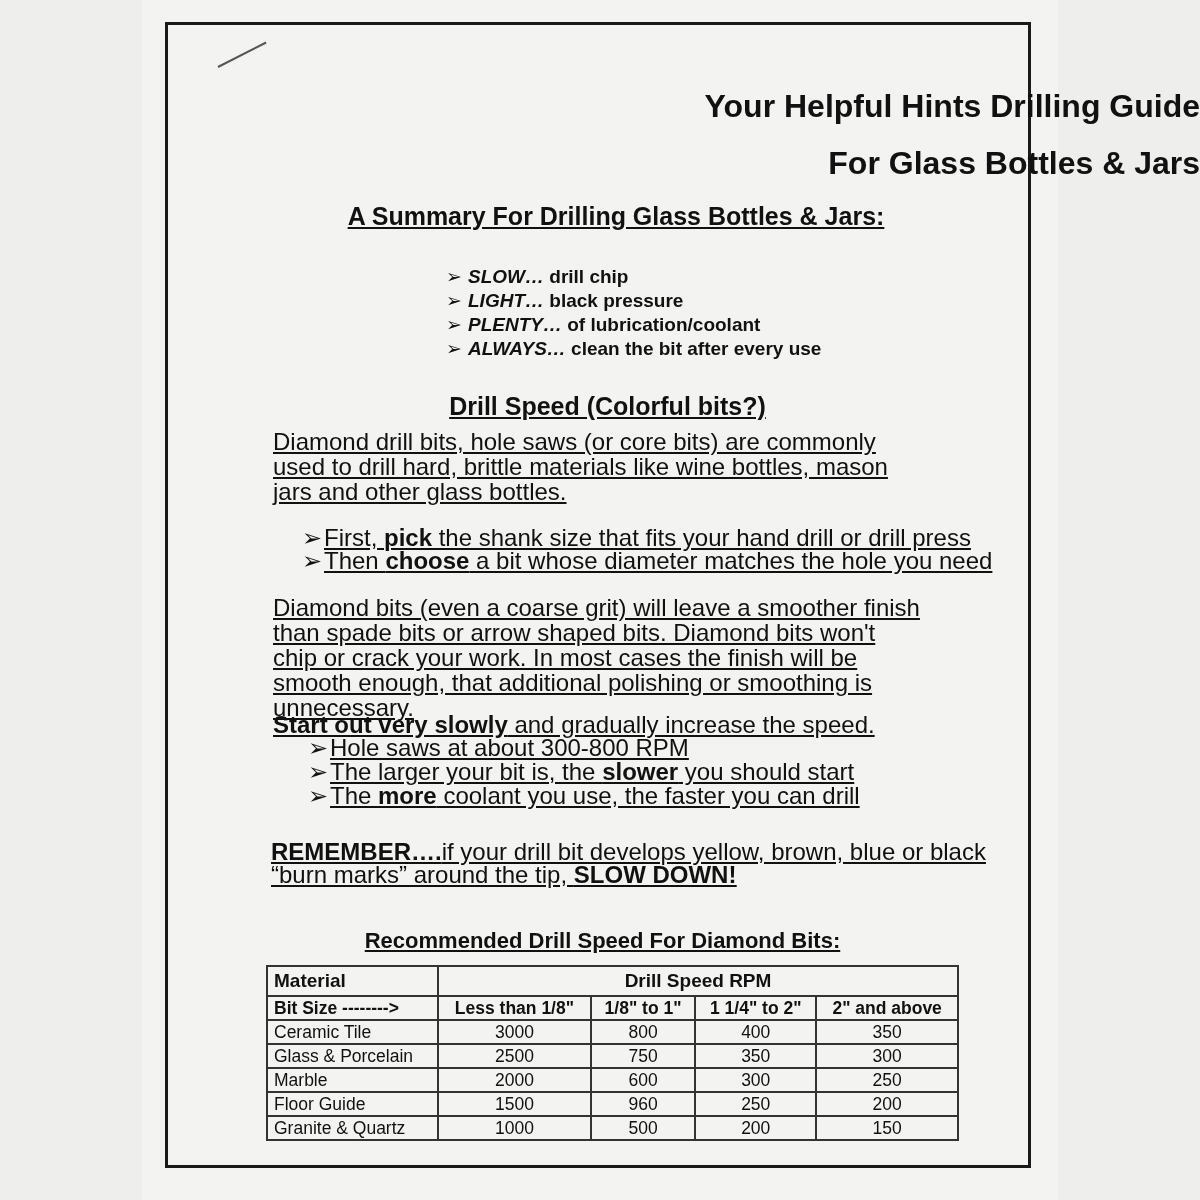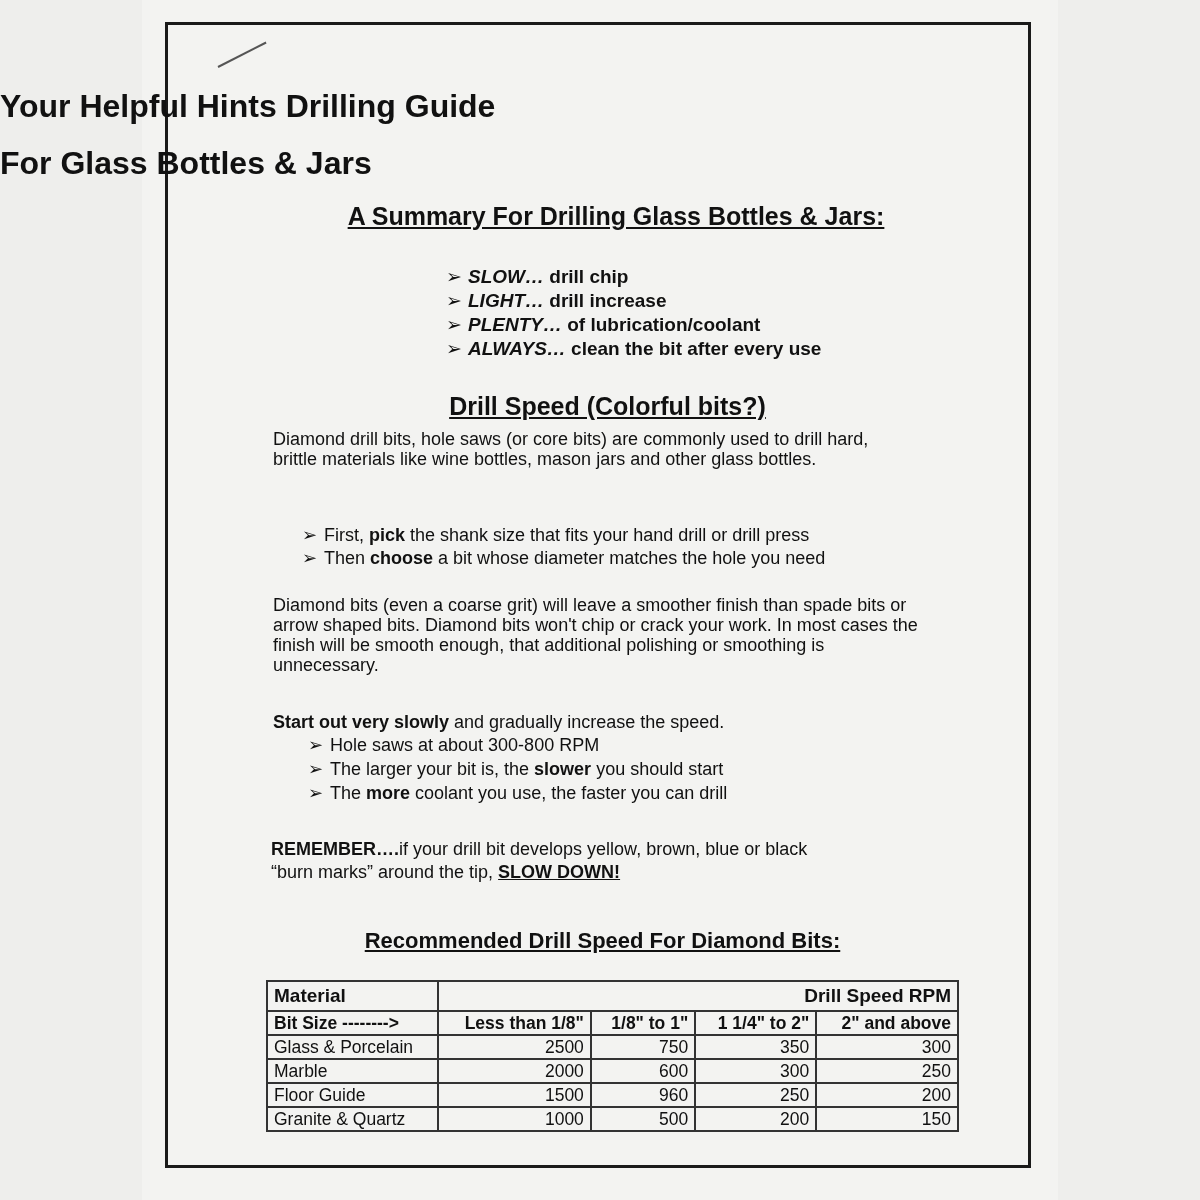--- a/index.html
+++ b/index.html
@@ -1,44 +1,44 @@
 <!DOCTYPE html>
 <html><head>
 <meta charset="utf-8">
 <style>
   html,body{margin:0;padding:0;}
   body{width:1200px;height:1200px;background:#eeeeec;position:relative;overflow:hidden;font-family:"Liberation Sans",sans-serif;color:#111;}
   .paper{position:absolute;left:142px;top:0;width:916px;height:1200px;background:#f3f3f1;}
   .frame{position:absolute;left:165px;top:22px;width:866px;height:1146px;border:3px solid #1a1a1a;box-sizing:border-box;}
   .staple{position:absolute;left:218px;top:66px;width:54px;height:2px;background:#555;transform:rotate(-27deg);transform-origin:left center;}
   .t{position:absolute;white-space:nowrap;}
-  .title{font-weight:bold;font-size:32px;left:0;width:1200px;text-align:left;}
+  .title{font-weight:bold;font-size:32px;left:0;width:1200px;text-align:right;}
   .sub{font-weight:bold;font-size:25px;text-decoration:underline;left:16px;width:1200px;text-align:center;}
   .bul{font-size:19px;font-weight:bold;}
   .bul i{font-style:italic;text-align:center;}
-  .body{font-size:18px;line-height:20px;}
+  .body{font-size:24px;line-height:25px;text-decoration:underline;}
   .arrow{display:inline-block;width:22px;font-weight:normal;}
-  table{position:absolute;left:266px;top:965px;width:693px;border-collapse:collapse;font-size:17.5px;margin-top:15px;}
+  table{position:absolute;left:266px;top:965px;width:693px;border-collapse:collapse;font-size:17.5px;}
   td{border:2px solid #333;padding:0 6px;height:22px;}
-  td.c{text-align:right;}
+  td.c{text-align:center;}
   .hdr{font-weight:bold;font-size:19px;height:28px;}
 </style>
 </head>
 <body>
 
 <div class="paper"></div>
 <div class="frame"></div>
 <div class="staple"></div>
 
 <div class="t title" style="top:88px">Your Helpful Hints Drilling Guide</div>
 <div class="t title" style="top:145px">For Glass Bottles &amp; Jars</div>
 <div class="t sub" style="top:202px">A Summary For Drilling Glass Bottles &amp; Jars:</div>
 
 <div class="t bul" style="left:446px;top:265px"><span class="arrow">➢</span><i>SLOW…</i><span> drill chip</span></div>
-<div class="t bul" style="left:446px;top:289px"><span class="arrow">➢</span><i>LIGHT…</i><span> drill increase</span></div>
+<div class="t bul" style="left:446px;top:289px"><span class="arrow">➢</span><i>LIGHT…</i><span> black pressure</span></div>
 <div class="t bul" style="left:446px;top:313px"><span class="arrow">➢</span><i>PLENTY…</i><span> of lubrication/coolant</span></div>
 <div class="t bul" style="left:446px;top:337px"><span class="arrow">➢</span><i>ALWAYS…</i><span> clean the bit after every use</span></div>
 
 <div class="t sub" style="top:392px;left:0;width:1215px">Drill Speed (Colorful bits?)</div>
 
 <div class="t body" style="left:273px;top:429px;width:640px;white-space:normal">Diamond drill bits, hole saws (or core bits) are commonly used to drill hard, brittle materials like wine bottles, mason jars and other glass bottles.</div>
 
 <div class="t body" style="left:302px;top:525px"><span class="arrow">➢</span><span>First, </span><b>pick</b><span> the shank size that fits your hand drill or drill press</span></div>
 <div class="t body" style="left:302px;top:548px"><span class="arrow">➢</span><span>Then </span><b>choose</b><span> a bit whose diameter matches the hole you need</span></div>
 
@@ -61,20 +61,27 @@
     <td class="hdr c" colspan="4">Drill Speed RPM</td>
   </tr>
   <tr style="font-weight:bold">
     <td>Bit Size  --------&gt;</td>
     <td class="c">Less than 1/8"</td>
     <td class="c">1/8" to 1"</td>
     <td class="c">1 1/4" to 2"</td>
     <td class="c">2" and above</td>
   </tr>
   <tr>
+        <td>Ceramic Tile</td>
+        <td class="c">3000</td>
+        <td class="c">800</td>
+        <td class="c">400</td>
+        <td class="c">350</td>
+      </tr>
+  <tr>
         <td>Glass &amp; Porcelain</td>
         <td class="c">2500</td>
         <td class="c">750</td>
         <td class="c">350</td>
         <td class="c">300</td>
       </tr>
   <tr>
         <td>Marble</td>
         <td class="c">2000</td>
         <td class="c">600</td>

